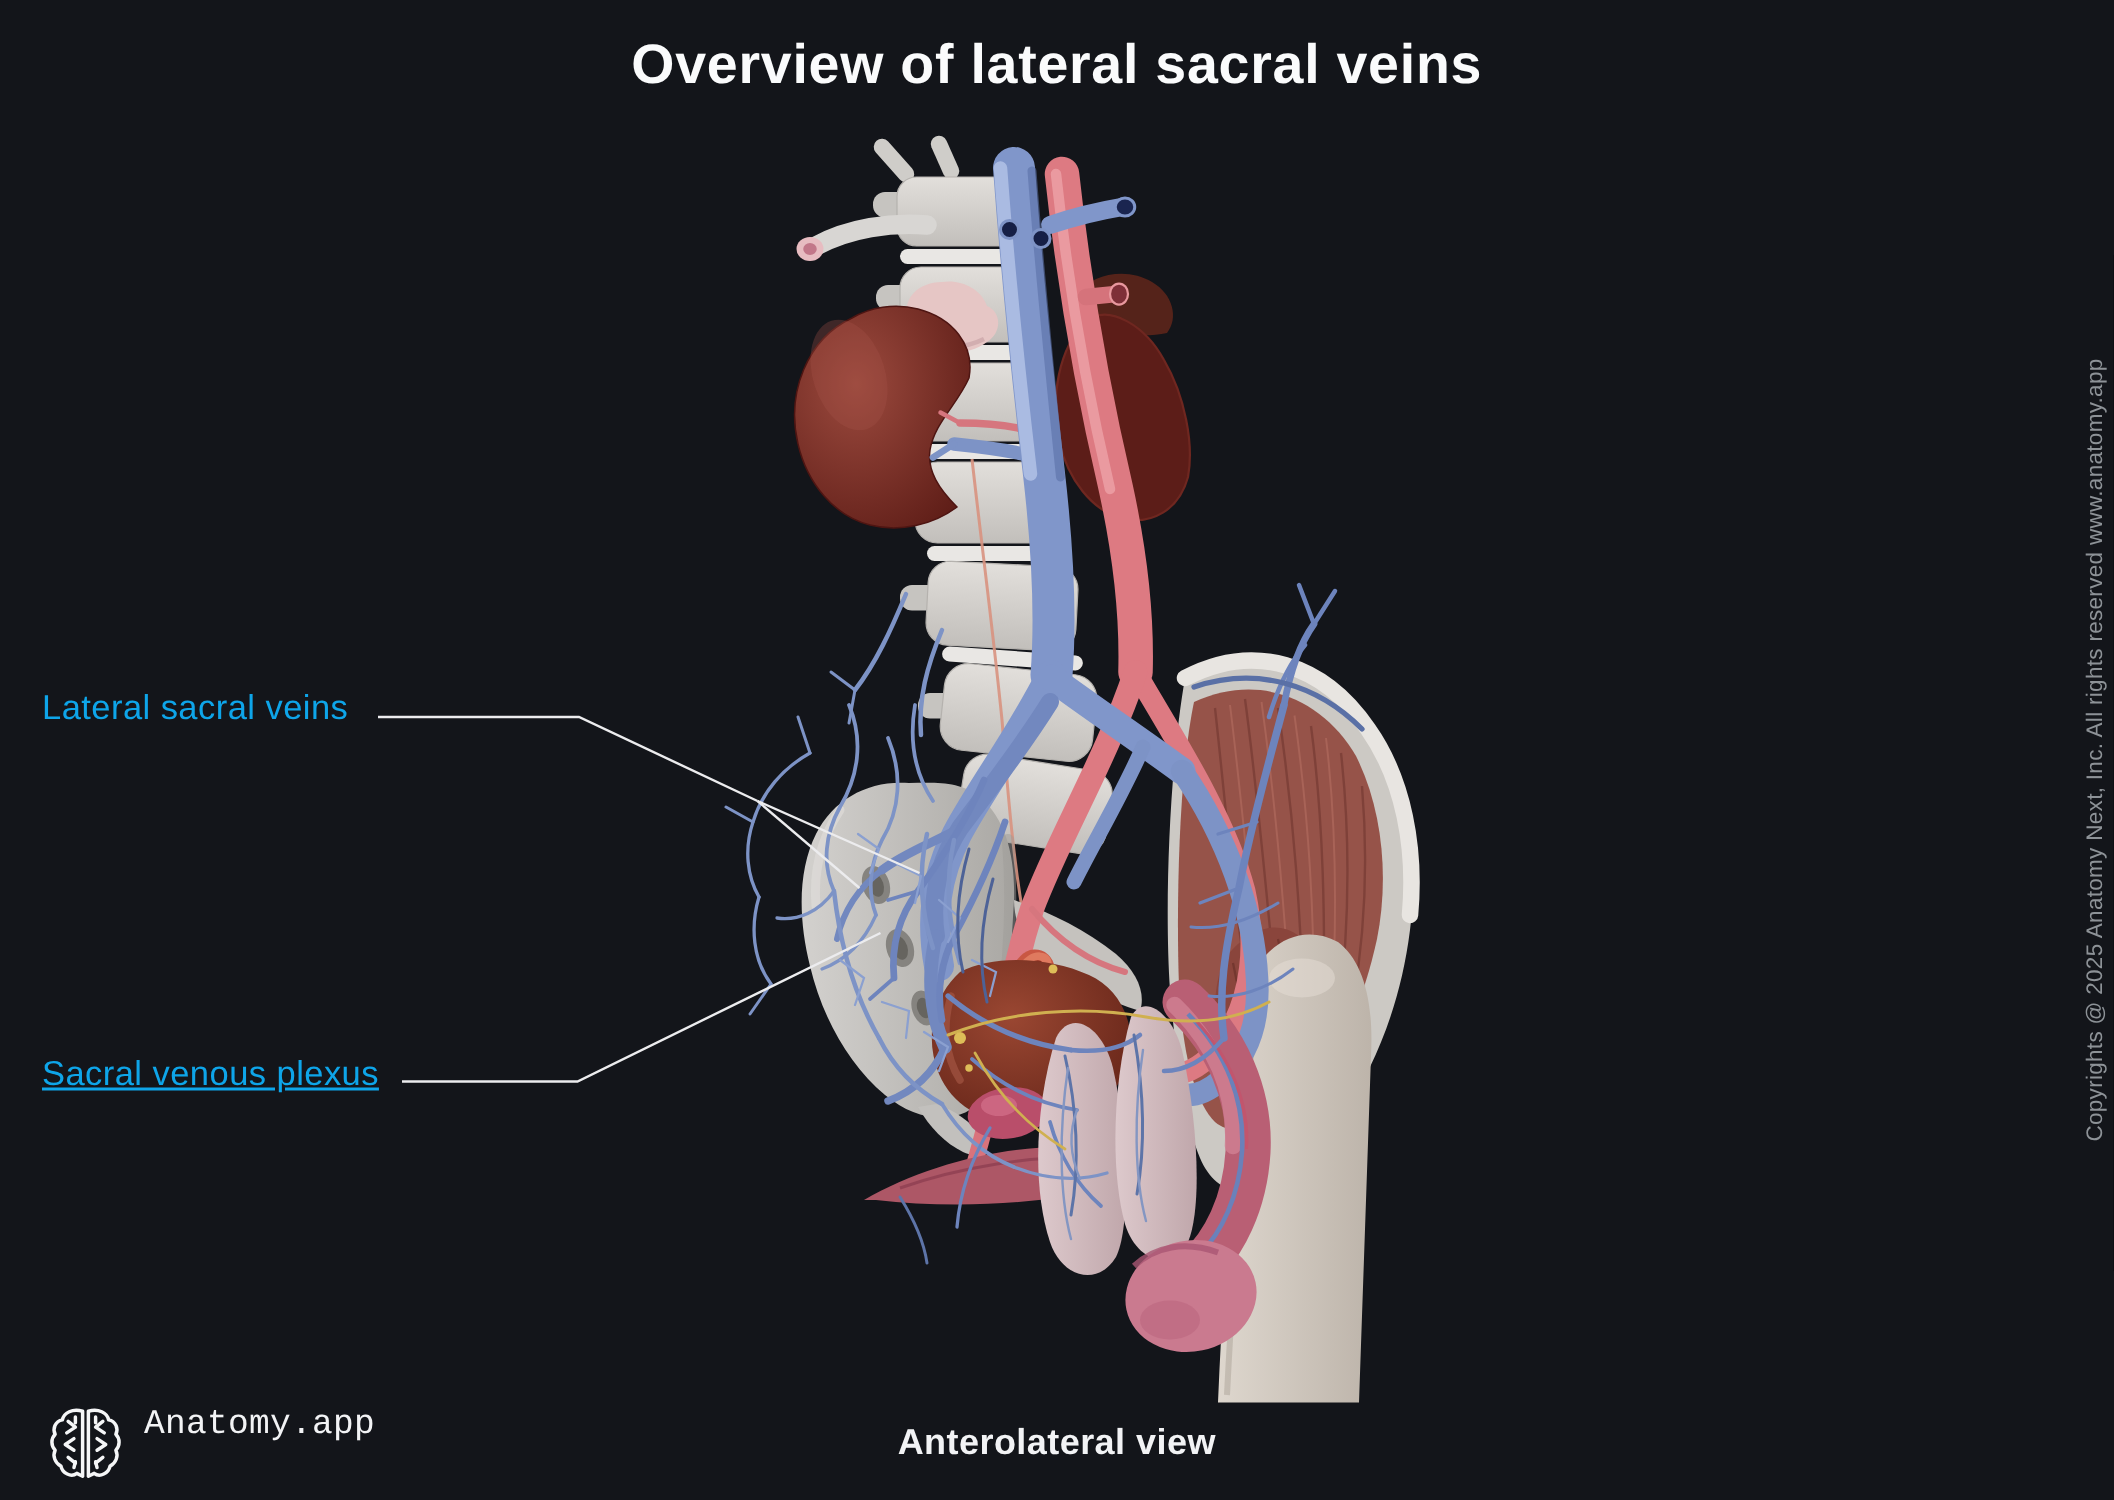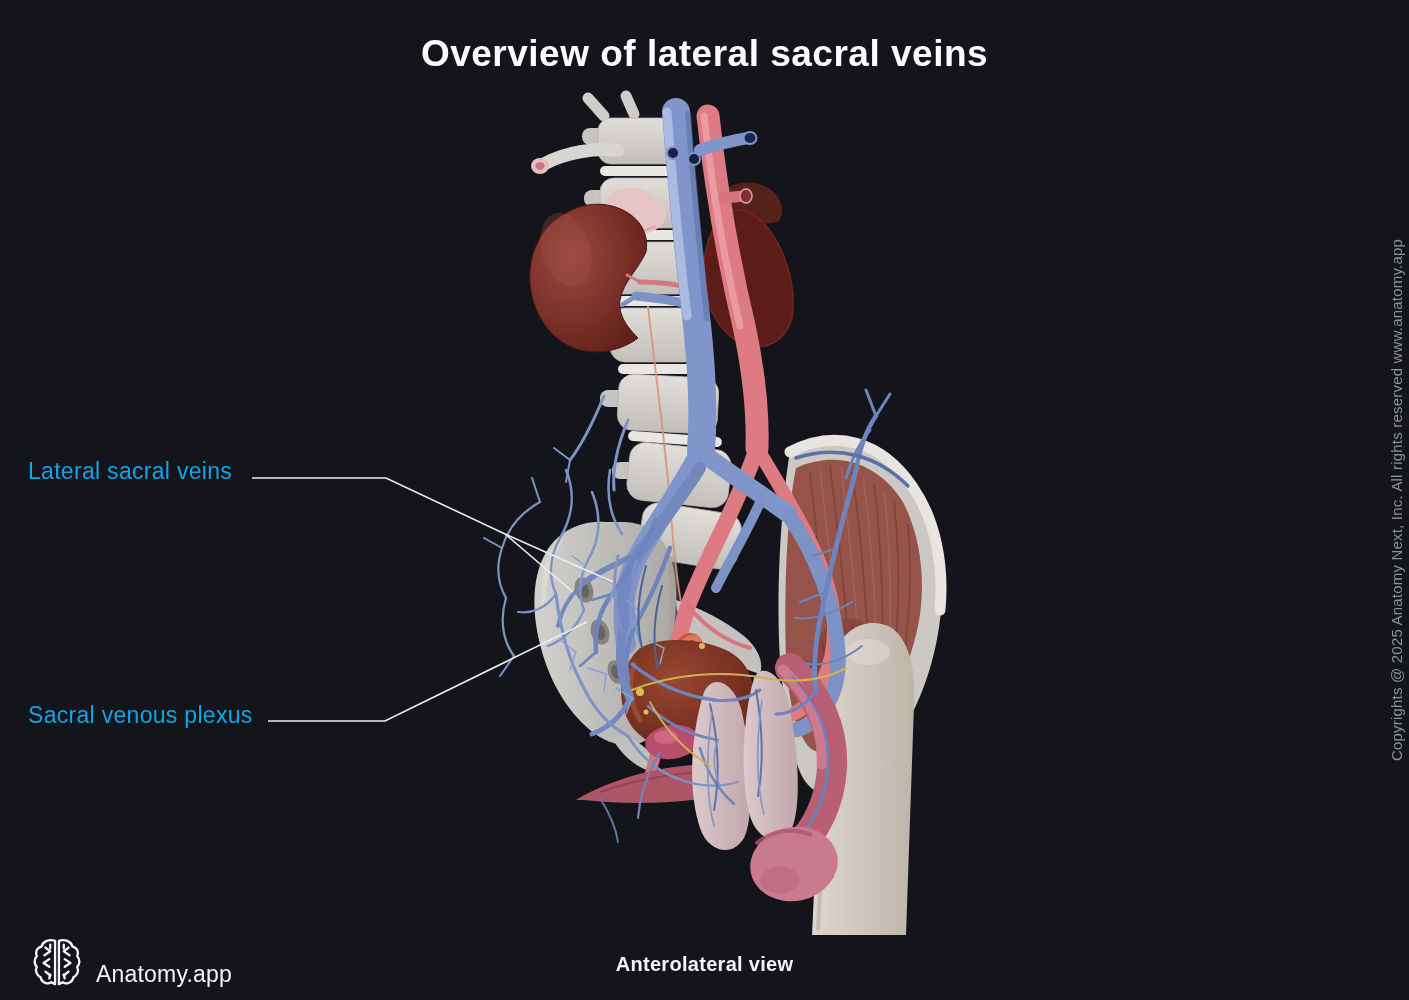--- a/index.html
+++ b/index.html
@@ -3,35 +3,35 @@
 <meta charset="utf-8">
 <style>
   html,body{margin:0;padding:0;background:#0c0d11;}
   .canvas{
     position:relative;width:1409px;height:1000px;overflow:hidden;
     background:#13151a;
     font-family:"Liberation Sans","DejaVu Sans",sans-serif;
     color:#f3f4f6;
   }
   .page-title{
-    position:absolute;top:33px;left:0;width:100%;text-align:center;
+    position:absolute;top:22px;left:0;width:100%;text-align:center;
     font-size:37px;font-weight:700;letter-spacing:.5px;color:#fafbfc;
   }
   .anno-label{
     position:absolute;font-size:23px;font-weight:400;color:#0ea5e9;
     letter-spacing:.3px;white-space:nowrap;
   }
   #label-lateral{left:28px;top:458px;}
-  #label-plexus{left:28px;top:702px;}
+  #label-plexus{left:28px;top:702px;text-decoration:underline;}
   .view-label{
     position:absolute;bottom:24px;left:0;width:100%;text-align:center;
-    font-size:20px;font-weight:600;color:#f2f3f5;letter-spacing:.3px;
+    font-size:24px;font-weight:600;color:#f2f3f5;letter-spacing:.3px;
   }
   .brand{
-    position:absolute;left:30px;bottom:12px;display:flex;align-items:flex-end;gap:12px;
+    position:absolute;left:30px;bottom:12px;display:flex;align-items:flex-start;gap:12px;font-family:Liberation Mono, monospace;
   }
   .brand-name{font-size:23px;font-weight:500;color:#f2f3f5;letter-spacing:.2px;}
   .copyright{
     position:absolute;right:4px;top:50%;
     transform:translateY(-50%) ;
     writing-mode:vertical-rl;
     text-orientation:mixed;
     transform:translateY(-50%) rotate(180deg);
     font-size:15px;color:#8d9297;letter-spacing:.2px;white-space:nowrap;
   }

